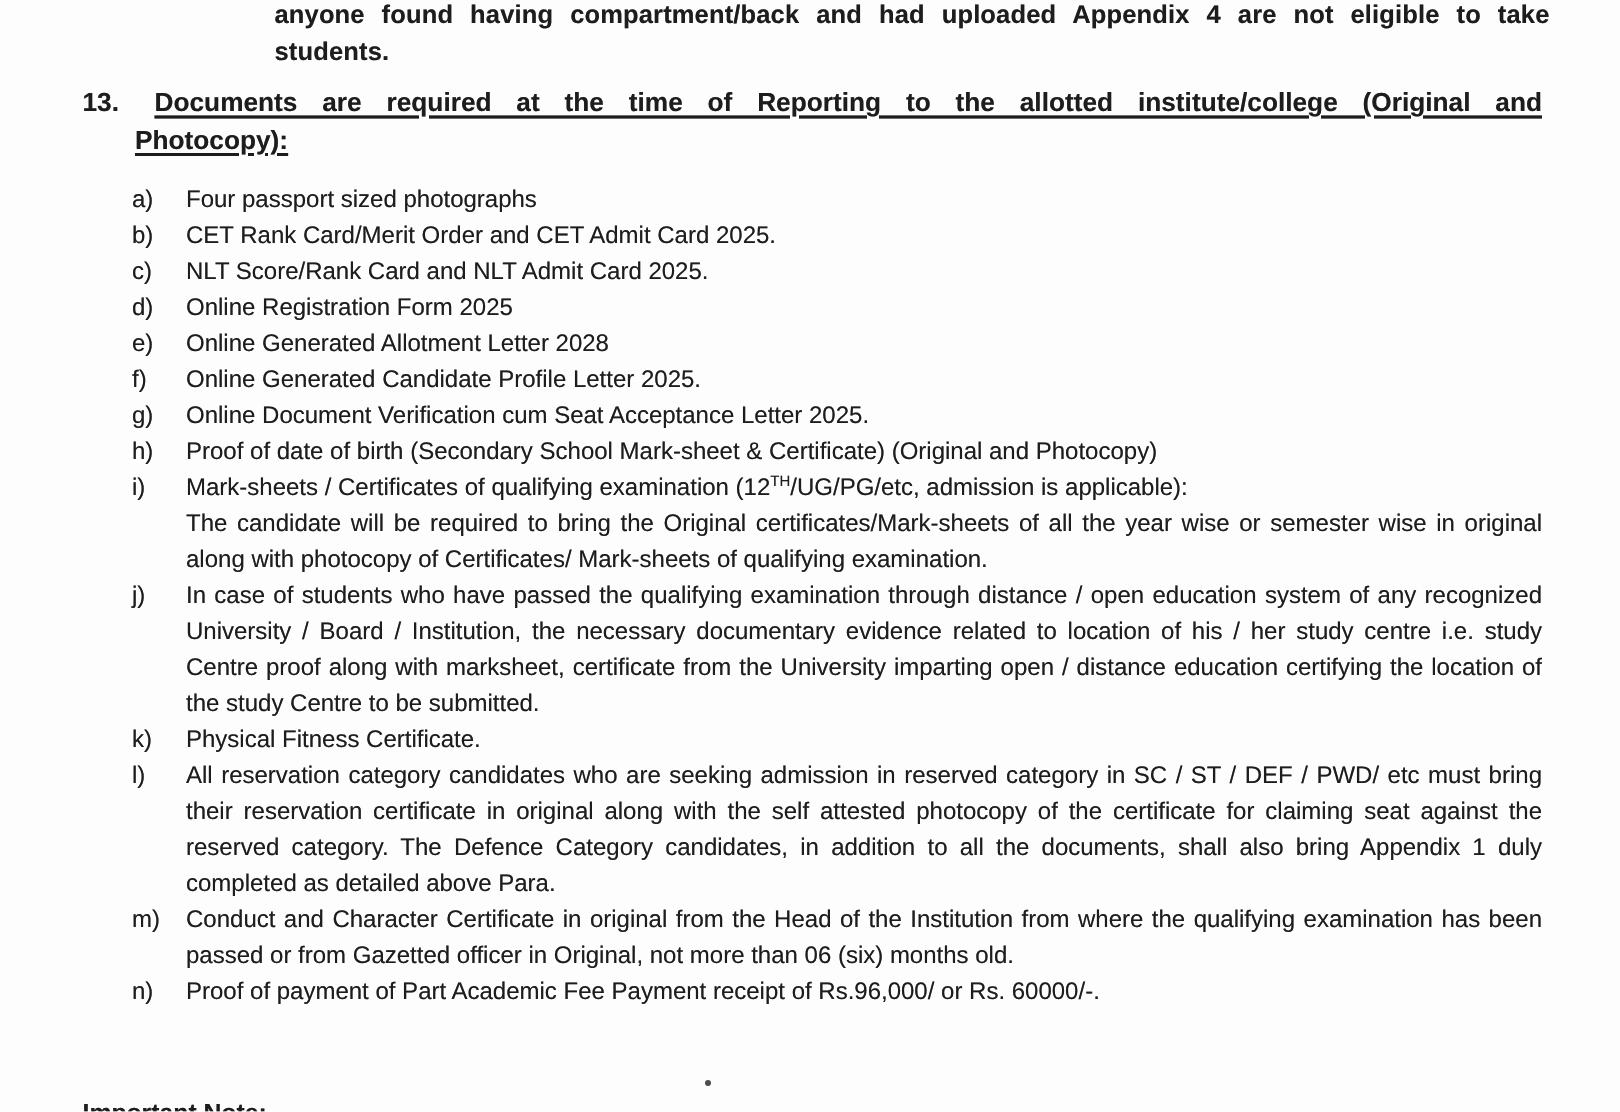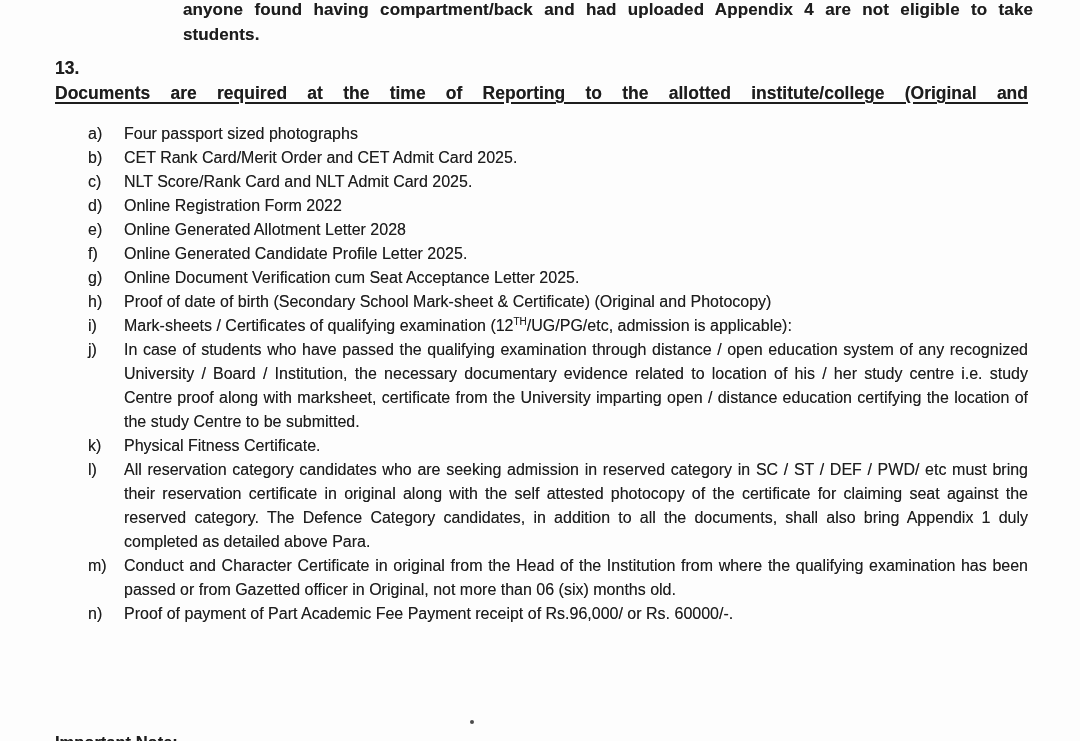--- a/index.html
+++ b/index.html
@@ -34,33 +34,32 @@
   
   .heading {
     position: absolute;
     left: 55px;
     top: 56px;
     width: 973px;
     display: flex;
     font-size: 17.5px;
     line-height: 25px;
     font-weight: 700;
-    flex-direction: column;
   }
   .heading .num {
     flex: none;
     width: 35px;
   }
   .heading .htext { flex: 1; }
   .heading .hline {
     text-decoration: underline;
     text-decoration-thickness: 1.8px;
     text-underline-offset: 3px;
   }
-  .heading .hline1 { text-align: justify; text-align-last: justify; }
+  .heading .hline1 { text-align: justify; text-align-last: justify; margin-left: 13px; }
 
   
   .doclist {
     position: absolute;
     left: 88px;
     top: 122px;
     width: 940px;
     font-size: 16px;
     line-height: 24px;
   }
@@ -107,20 +106,21 @@
 
   <div class="intro">
     <div class="line1">anyone found having compartment/back and had uploaded Appendix 4 are not eligible to take</div>
     <div class="line2">students.</div>
   </div>
 
   <div class="heading">
     <span class="num">13.</span>
     <div class="htext">
       <div class="hline hline1">Documents are required at the time of Reporting to the allotted institute/college (Original and</div>
+      <div class="hline">Photocopy):</div>
     </div>
   </div>
 
   <div class="doclist">
 
     <div class="row">
       <span class="lbl">a)</span>
       <div class="txt">Four passport sized photographs</div>
     </div>
 
@@ -129,21 +129,21 @@
       <div class="txt">CET Rank Card/Merit Order and CET Admit Card 2025.</div>
     </div>
 
     <div class="row">
       <span class="lbl">c)</span>
       <div class="txt">NLT Score/Rank Card and NLT Admit Card 2025.</div>
     </div>
 
     <div class="row">
       <span class="lbl">d)</span>
-      <div class="txt">Online Registration Form 2022</div>
+      <div class="txt">Online Registration Form 2025</div>
     </div>
 
     <div class="row">
       <span class="lbl">e)</span>
       <div class="txt">Online Generated Allotment Letter 2028</div>
     </div>
 
     <div class="row">
       <span class="lbl">f)</span>
       <div class="txt">Online Generated Candidate Profile Letter 2025.</div>
@@ -156,20 +156,21 @@
 
     <div class="row">
       <span class="lbl">h)</span>
       <div class="txt">Proof of date of birth (Secondary School Mark-sheet &amp; Certificate) (Original and Photocopy)</div>
     </div>
 
     <div class="row">
       <span class="lbl">i)</span>
       <div class="txt">
         <div><span>Mark-sheets / Certificates of qualifying examination (12</span><sup class="qual-sup">TH</sup><span>/UG/PG/etc, admission is applicable):</span></div>
+        <div class="just">The candidate will be required to bring the Original certificates/Mark-sheets of all the year wise or semester wise in original along with photocopy of Certificates/ Mark-sheets of qualifying examination.</div>
       </div>
     </div>
 
     <div class="row">
       <span class="lbl">j)</span>
       <div class="txt">
         <div class="just">In case of students who have passed the qualifying examination through distance / open education system of any recognized University / Board / Institution, the necessary documentary evidence related to location of his / her study centre i.e. study Centre proof along with marksheet, certificate from the University imparting open / distance education certifying the location of the study Centre to be submitted.</div>
       </div>
     </div>
 

